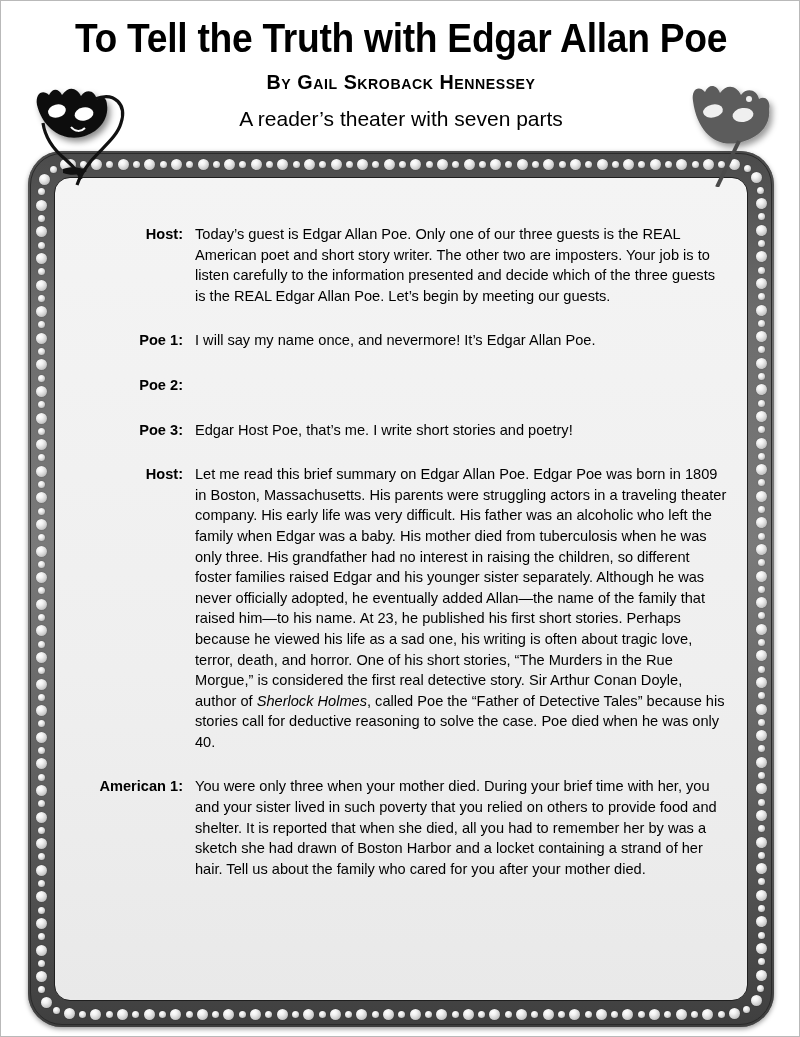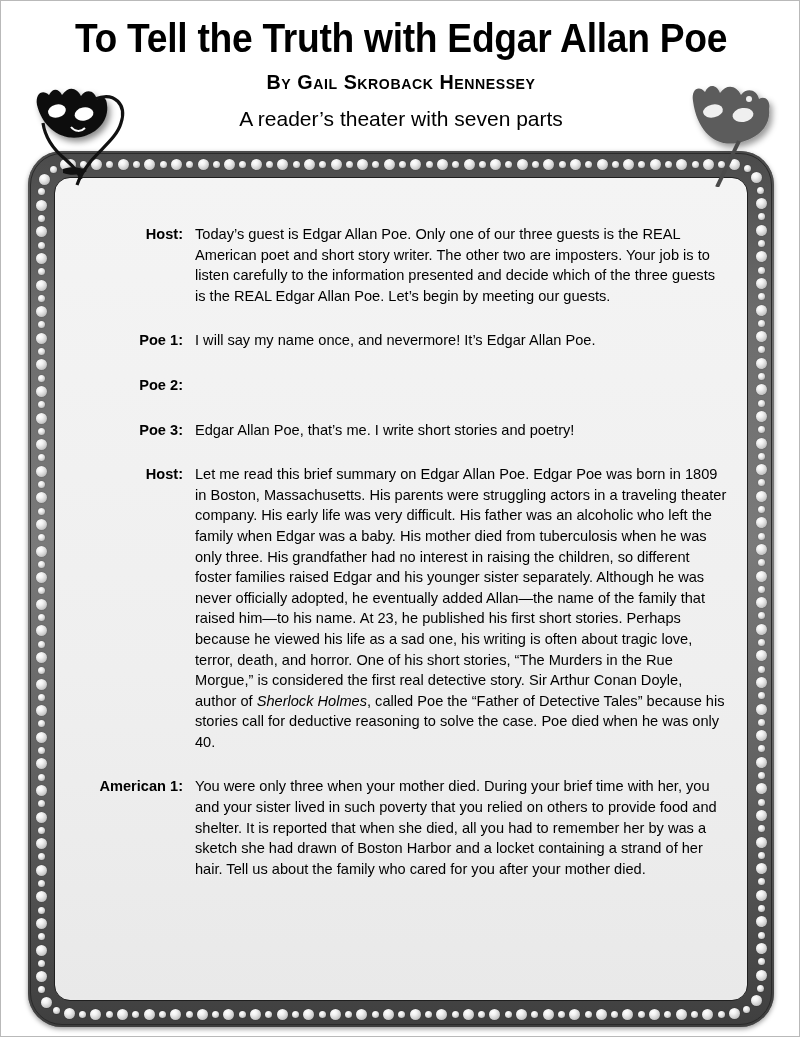--- a/index.html
+++ b/index.html
@@ -237,21 +237,21 @@
             <div class="speech">
               <p>I will say my name once, and nevermore! It’s Edgar Allan Poe.</p>
             </div>
           </div>
           <div class="line tight">
             <div class="speaker">Poe 2:</div>
           </div>
           <div class="line tight">
             <div class="speaker">Poe 3:</div>
             <div class="speech">
-              <p>Edgar Allan Poe, that’s me. I write short stories and poetry!</p>
+              <p>Edgar Host Poe, that’s me. I write short stories and poetry!</p>
             </div>
           </div>
           <div class="line">
             <div class="speaker">Host:</div>
             <div class="speech">
               <p>Let me read this brief summary on Edgar Allan Poe. Edgar Poe was born in 1809 in Boston, Massachusetts. His parents were struggling actors in a traveling theater company. His early life was very difficult. His father was an alcoholic who left the family when Edgar was a baby. His mother died from tuberculosis when he was only three. His grandfather had no interest in raising the children, so different foster families raised Edgar and his younger sister separately. Although he was never officially adopted, he eventually added Allan—the name of the family that raised him—to his name. At 23, he published his first short stories. Perhaps because he viewed his life as a sad one, his writing is often about tragic love, terror, death, and horror. One of his short stories, “The Murders in the Rue Morgue,” is considered the first real detective story. Sir Arthur Conan Doyle, author of <i>Sherlock Holmes</i>, called Poe the “Father of Detective Tales” because his stories call for deductive reasoning to solve the case. Poe died when he was only 40.</p>
             </div>
           </div>
           <div class="line">
             <div class="speaker">American 1:</div>

